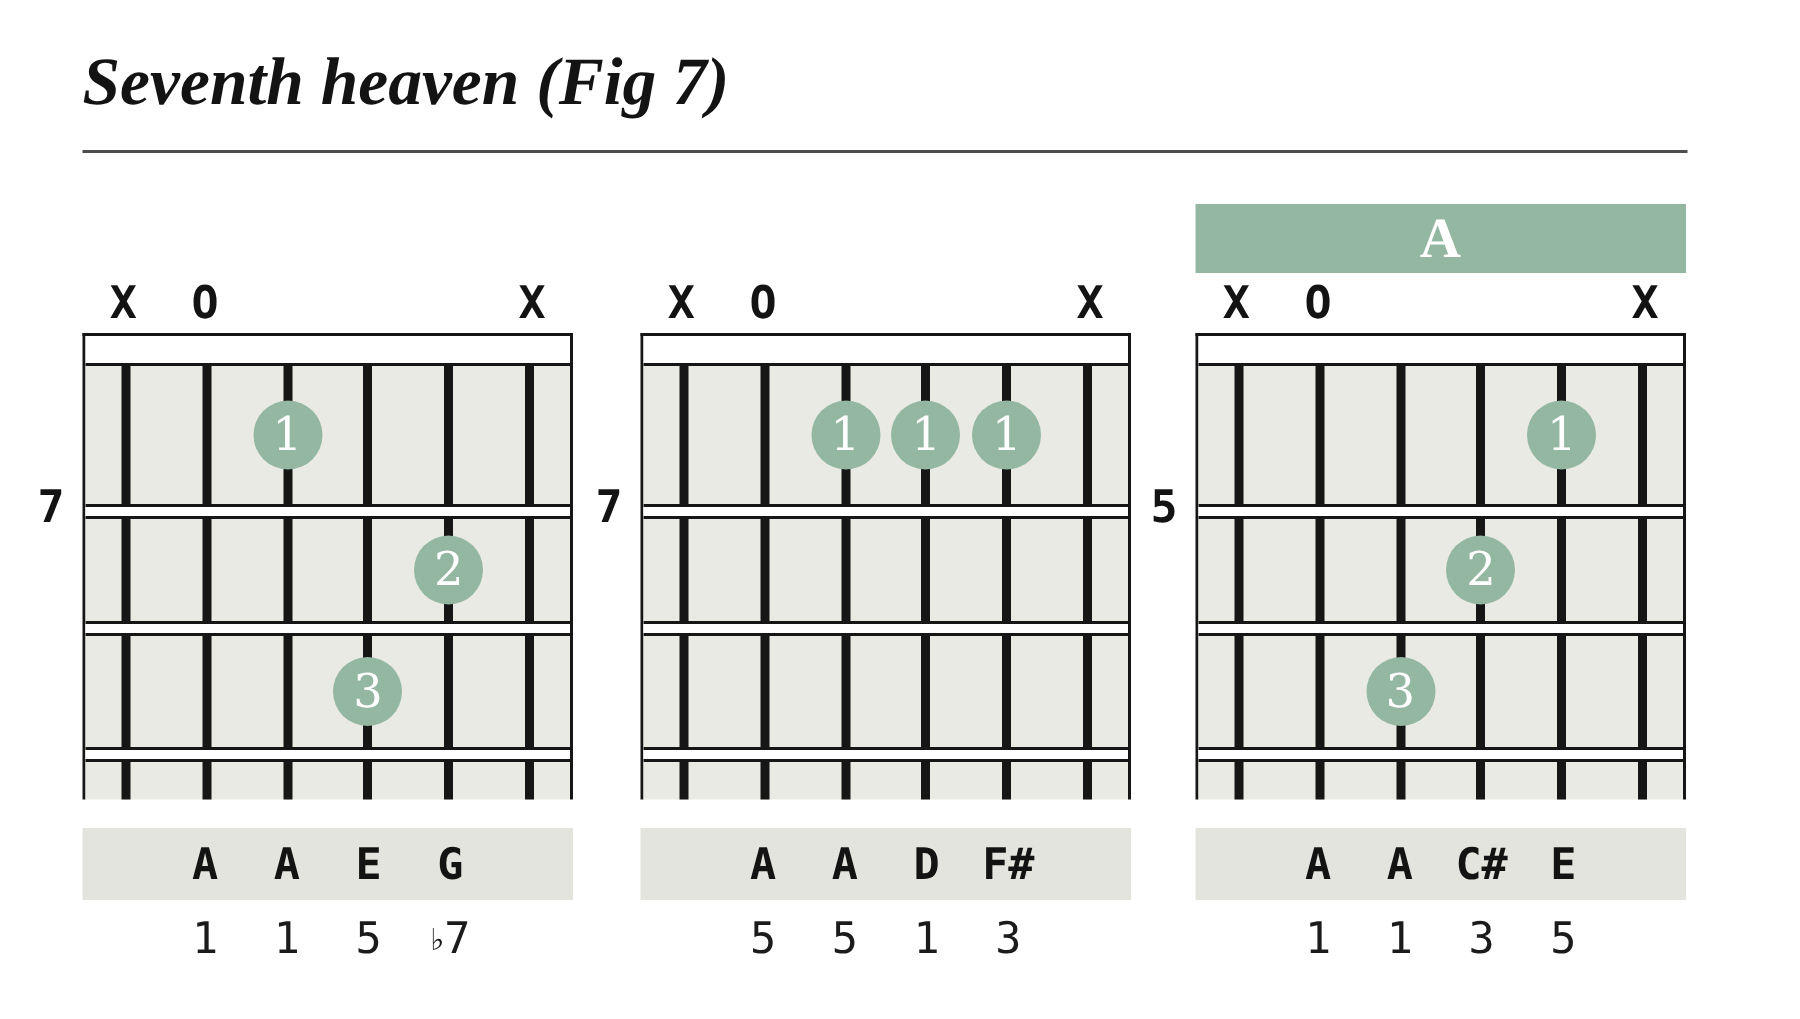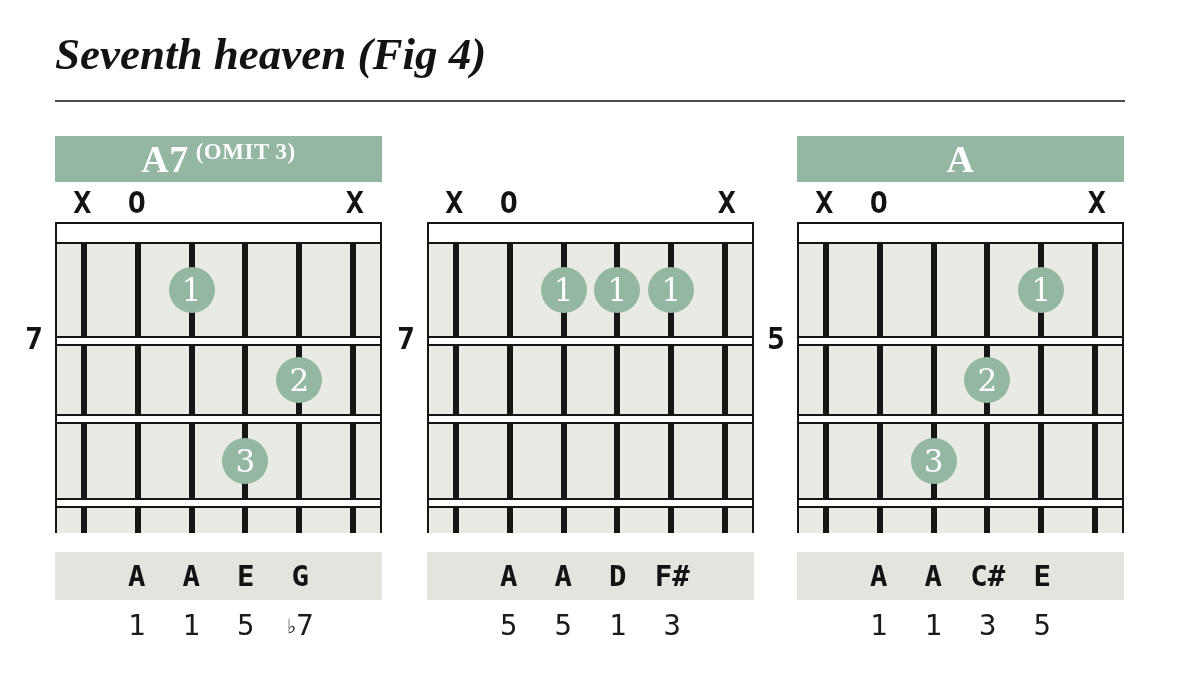--- a/index.html
+++ b/index.html
@@ -182,28 +182,24 @@
     font-family: "DejaVu Sans", sans-serif;
     font-size: 20px;
     vertical-align: 2px;
   }
 </style>
 </head>
 <body>
 
 <div class="page">
 
-  <div class="fig-title">Seventh heaven (Fig 4)</div>
+  <div class="fig-title">Seventh heaven (Fig 7)</div>
   <div class="rule"></div>
 
   <div class="diagram pos-0">
-    <div class="hdr">
-      <span class="hdr-main">A7</span>
-      <span class="hdr-sup">(OMIT 3)</span>
-    </div>
     <div class="markers">
         <span class="marker" style="left: 8.33333%;">X</span>
         <span class="marker" style="left: 25%;">O</span>
         <span class="marker" style="left: 91.6667%;">X</span>
       </div>
     <div class="fretnum">7</div>
     <div class="grid">
       <div class="nut"></div>
       <div class="gboard"></div>
     <div class="gstring" style="left: calc(8.33333% - 3px);"></div>

